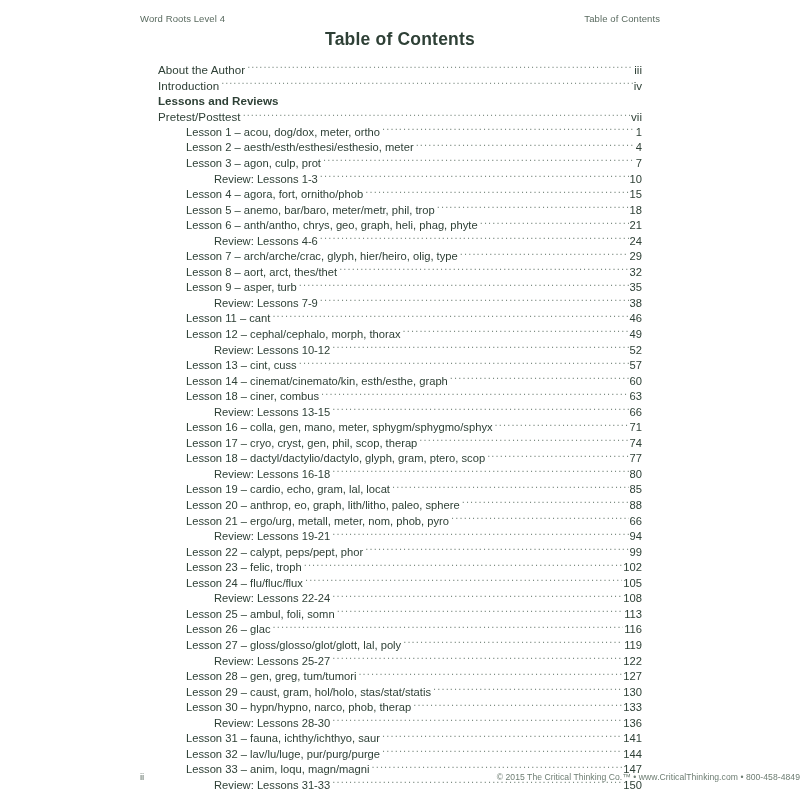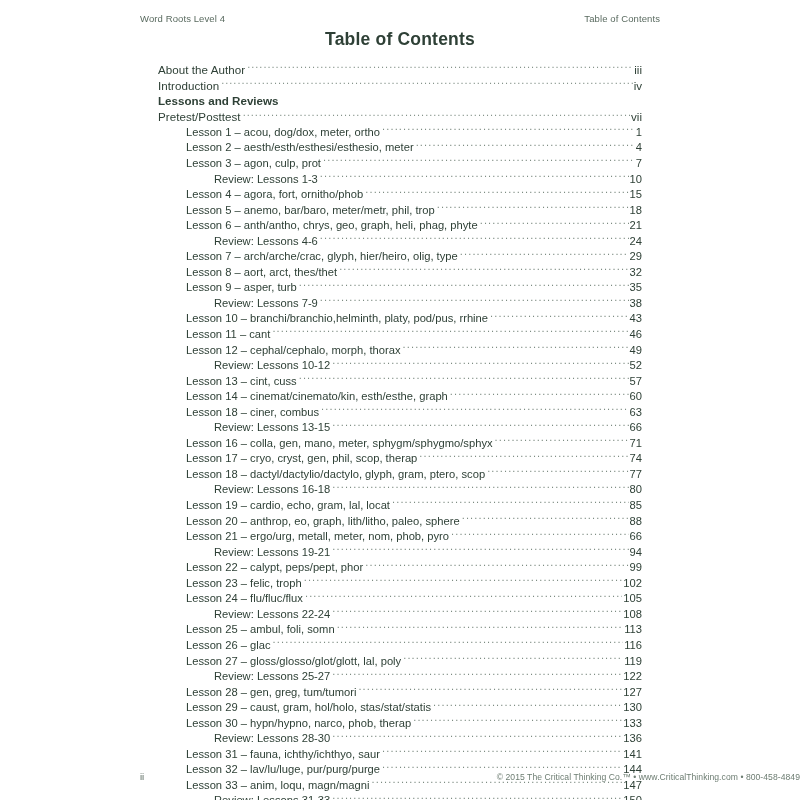--- a/index.html
+++ b/index.html
@@ -217,25 +217,20 @@
         <span class="label">Lesson 9 – asper, turb</span>
         <span class="leader"></span>
         <span class="pagenum">35</span>
       </div>
       <div class="row review">
         <span class="label">Review:  Lessons 7-9</span>
         <span class="leader"></span>
         <span class="pagenum">38</span>
       </div>
       <div class="row lesson">
-        <span class="label">Lesson 10 – branchi/branchio,helminth, platy, pod/pus, rrhine</span>
-        <span class="leader"></span>
-        <span class="pagenum">43</span>
-      </div>
-      <div class="row lesson">
         <span class="label">Lesson 11 – cant</span>
         <span class="leader"></span>
         <span class="pagenum">46</span>
       </div>
       <div class="row lesson">
         <span class="label">Lesson 12 – cephal/cephalo, morph, thorax</span>
         <span class="leader"></span>
         <span class="pagenum">49</span>
       </div>
       <div class="row review">

